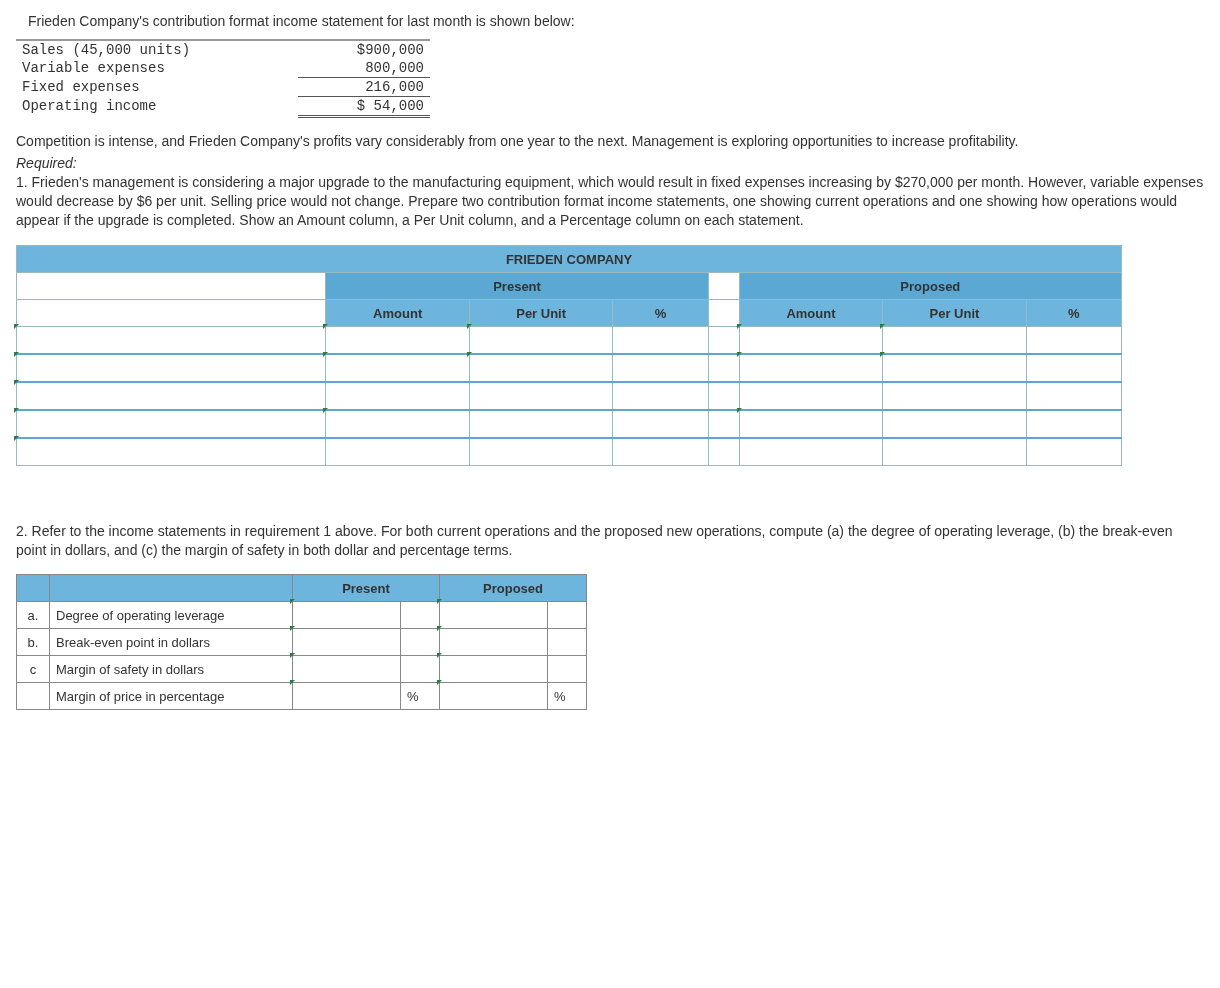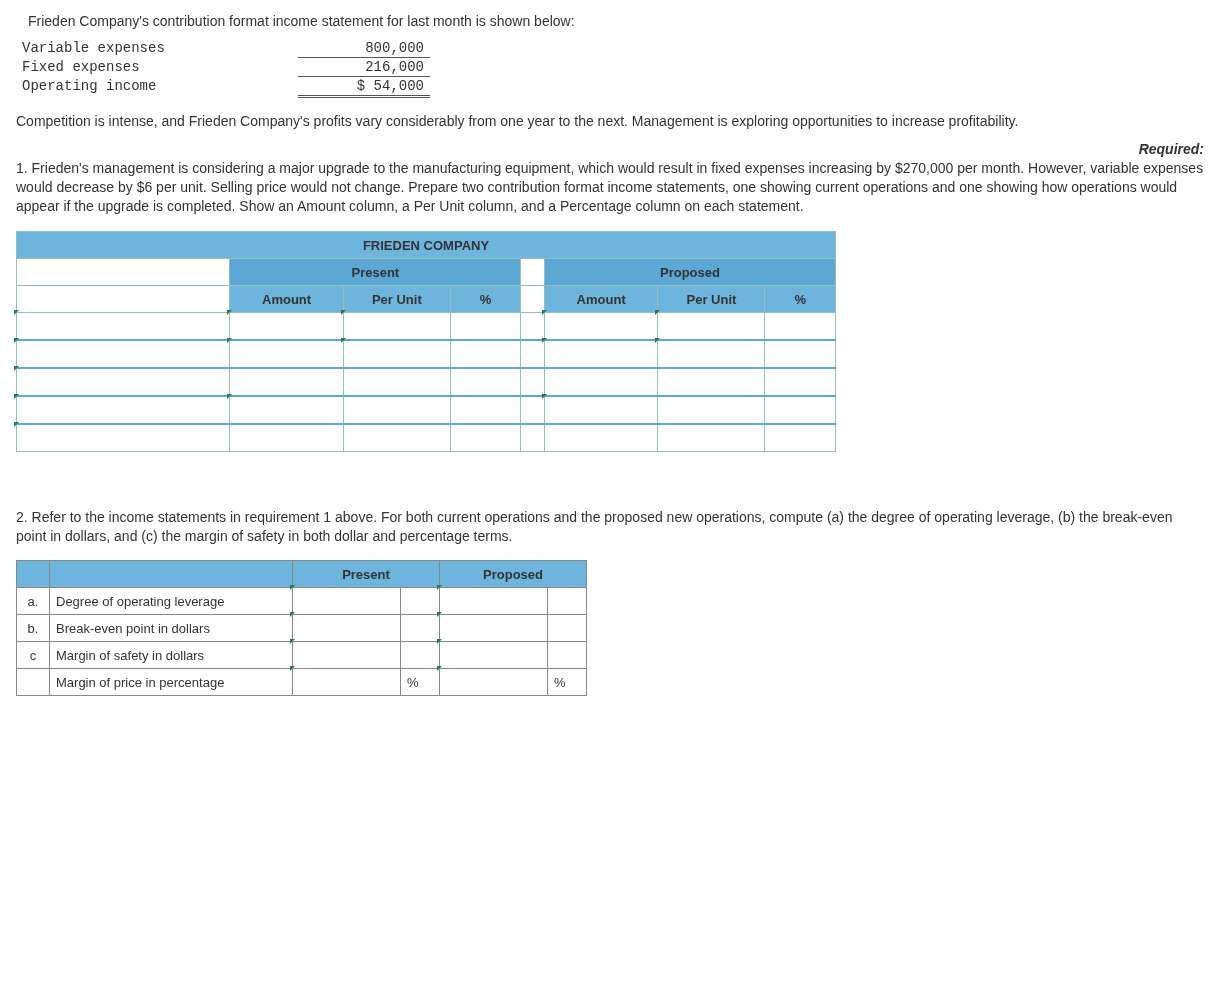--- a/index.html
+++ b/index.html
@@ -18,28 +18,28 @@
       font-size: 14px;
       color: #333;
       margin: 8px 0 14px 0;
     }
     .income-table td { padding: 1px 6px; }
     .income-table .label { width: 270px; text-align: left; }
     .income-table .val { width: 120px; text-align: right; }
     .income-table .toprow td { border-top: 2px solid #999; }
     .income-table .underline { border-bottom: 1.5px solid #555; }
     .income-table .doubleline { border-bottom: 3px double #555; }
-    .required { font-style: italic; font-weight: bold; margin-top: 10px; margin-bottom: 2px; text-align: right; }
+    .required { font-style: italic; font-weight: normal; margin-top: 4px; margin-bottom: 2px; }
     .bodytext { line-height: 1.35; }
 
     
     .ws1 {
       border-collapse: collapse;
       margin-top: 16px;
-      width: 820px;
+      width: 1106px;
     }
     .ws1 td, .ws1 th {
       border: 1px solid #9bb;
       font-size: 13px;
       height: 22px;
       text-align: center;
       vertical-align: middle;
       padding: 2px 4px;
     }
     .ws1 .hdr-blue { background: #6eb5dd; font-weight: bold; }
@@ -85,20 +85,24 @@
     }
     .spacer { height:56px; }
   </style>
 </head>
 <body>
 
 <div class="intro bodytext">Frieden Company's contribution format income statement for last month is shown below:</div>
 
 <table class="income-table">
   <tbody>
+      <tr class="toprow">
+    <td class="label">Sales (45,000 units)</td>
+    <td class="val">$900,000</td>
+  </tr>
   <tr>
     <td class="label">Variable expenses</td>
     <td class="val underline">800,000</td>
   </tr>
   <tr>
     <td class="label">Fixed expenses</td>
     <td class="val underline">216,000</td>
   </tr>
   <tr>
     <td class="label">Operating income</td>

